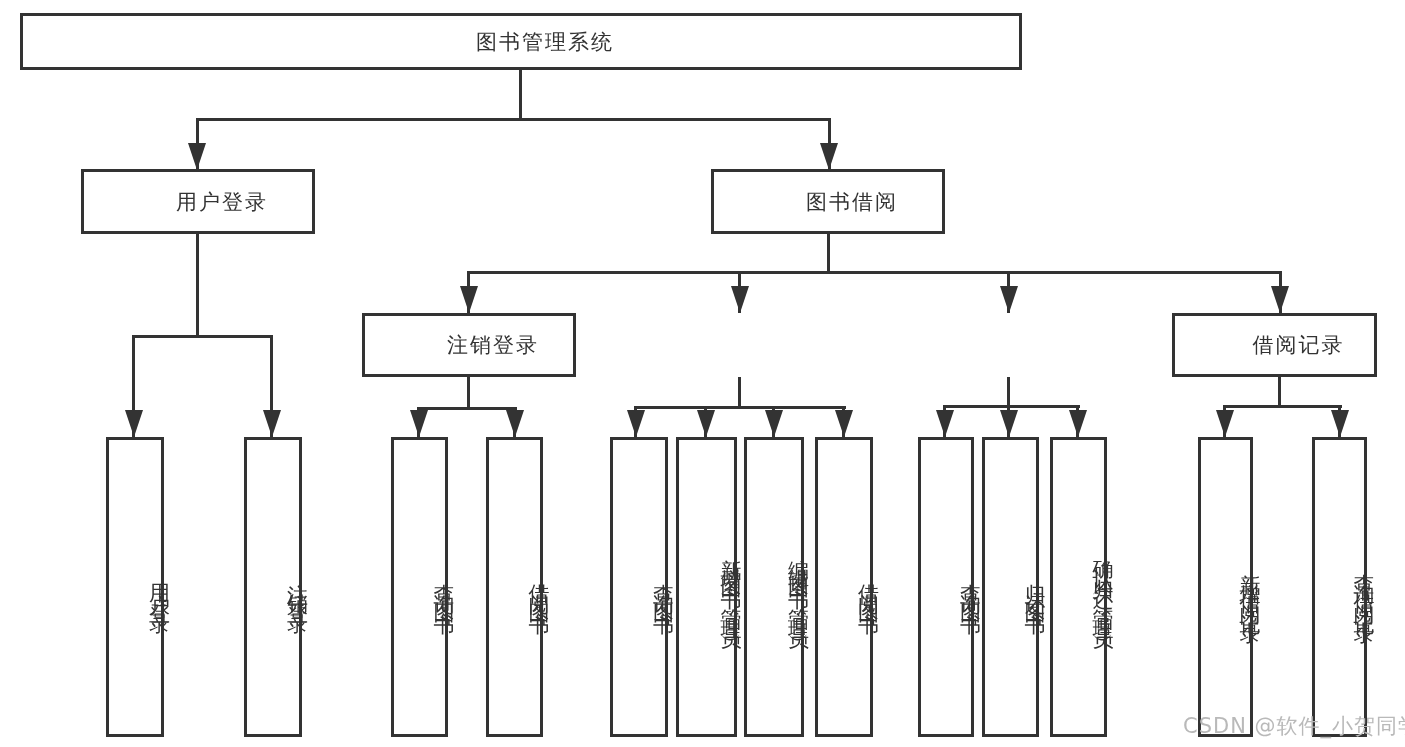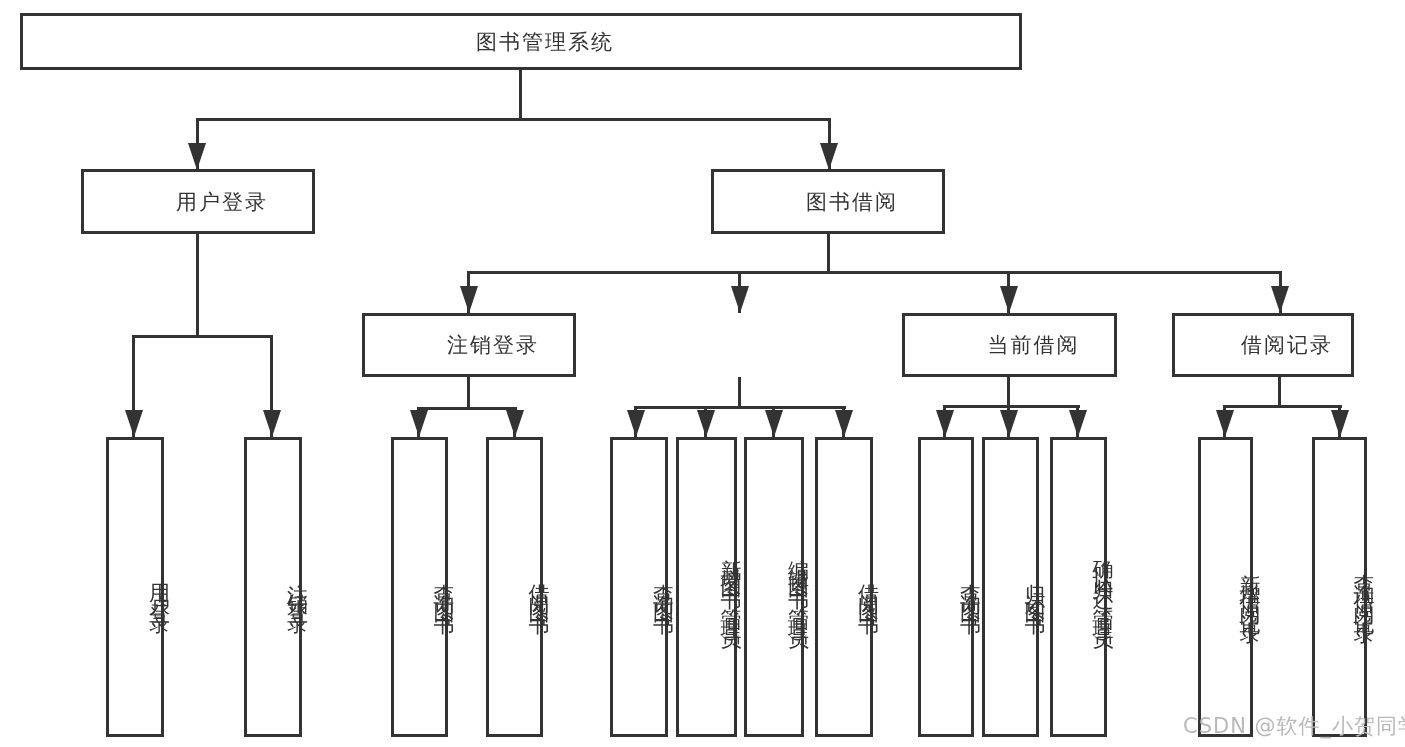--- a/index.html
+++ b/index.html
@@ -64,22 +64,21 @@
   <div class="vline" style="left:467px;top:271px;height:42px"></div>
   <div class="vline" style="left:738px;top:271px;height:42px"></div>
   <div class="vline" style="left:1007px;top:271px;height:42px"></div>
   <div class="vline" style="left:1279px;top:271px;height:42px"></div>
   <div class="arrow" style="left:460px;top:286px"></div>
   <div class="arrow" style="left:731px;top:286px"></div>
   <div class="arrow" style="left:1000px;top:286px"></div>
   <div class="arrow" style="left:1271px;top:286px"></div>
 
   <div class="box box-h" style="left:362px;top:313px;width:214px;height:64px">注销登录</div>
-  <div class="box box-h" style="left:902px;top:313px;width:215px;height:64px">当前借阅</div>
-  <div class="box box-h" style="left:1172px;top:313px;width:182px;height:64px">借阅记录</div>
+  <div class="box box-h" style="left:1172px;top:313px;width:205px;height:64px">借阅记录</div>
 
   <div class="vline" style="left:467px;top:377px;height:32px"></div>
   <div class="hline" style="left:417px;top:407px;width:100px"></div>
   <div class="vline" style="left:417px;top:407px;height:30px"></div>
   <div class="vline" style="left:513px;top:407px;height:30px"></div>
   <div class="arrow" style="left:410px;top:410px"></div>
   <div class="arrow" style="left:506px;top:410px"></div>
 
   <div class="vline" style="left:738px;top:377px;height:31px"></div>
   <div class="hline" style="left:634px;top:406px;width:212px"></div>

